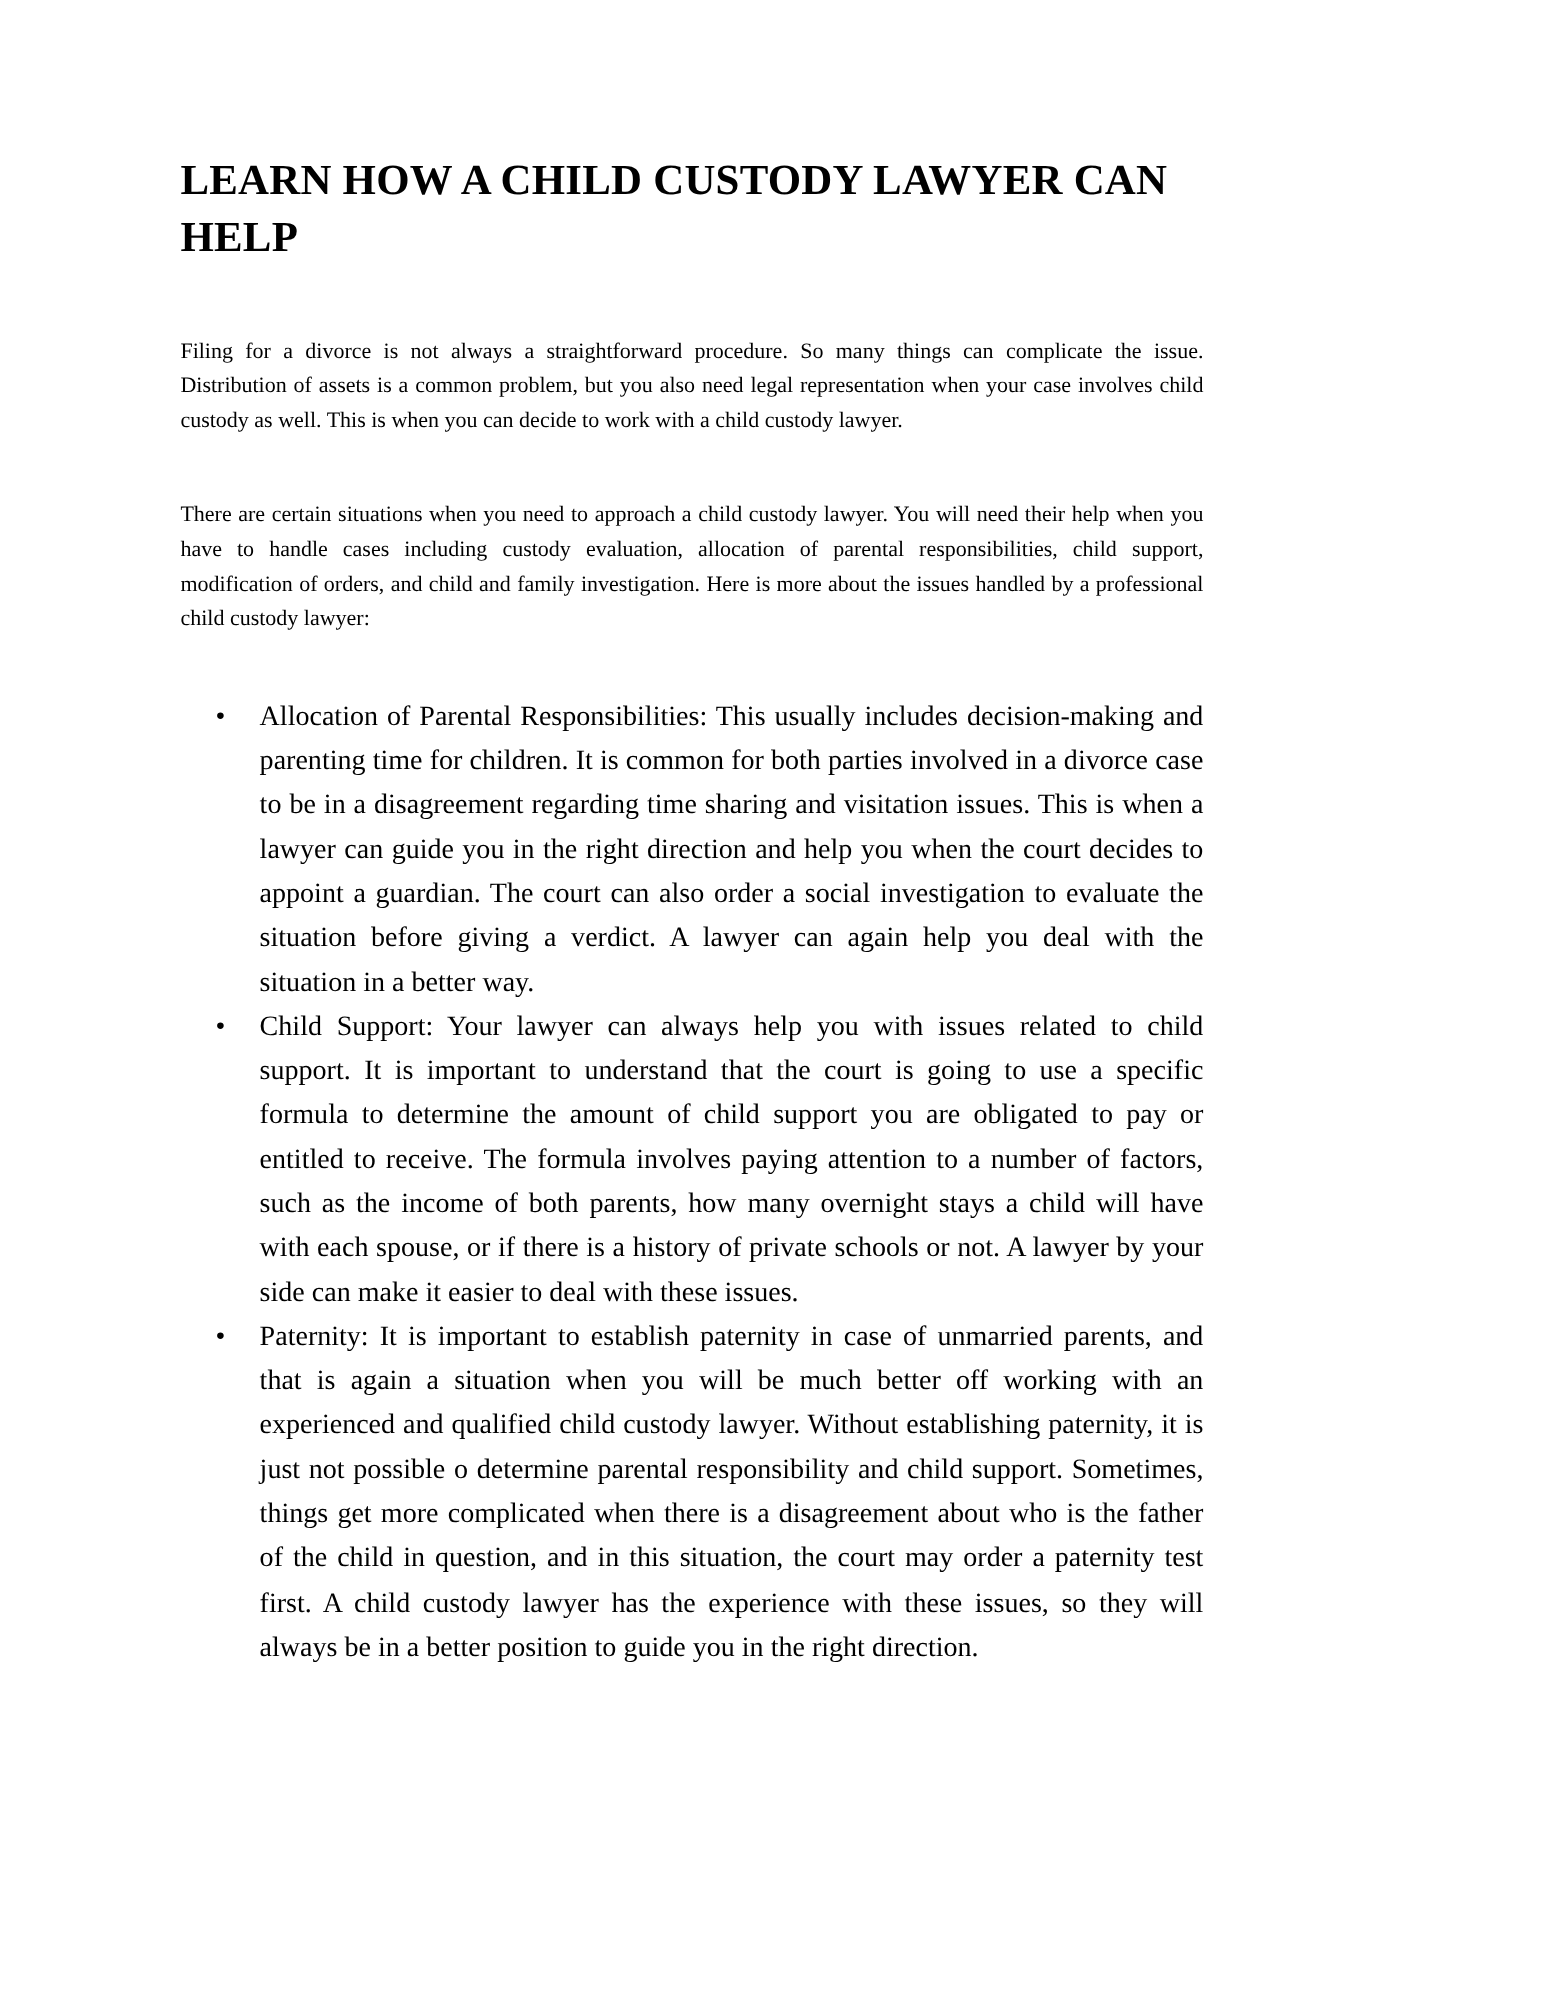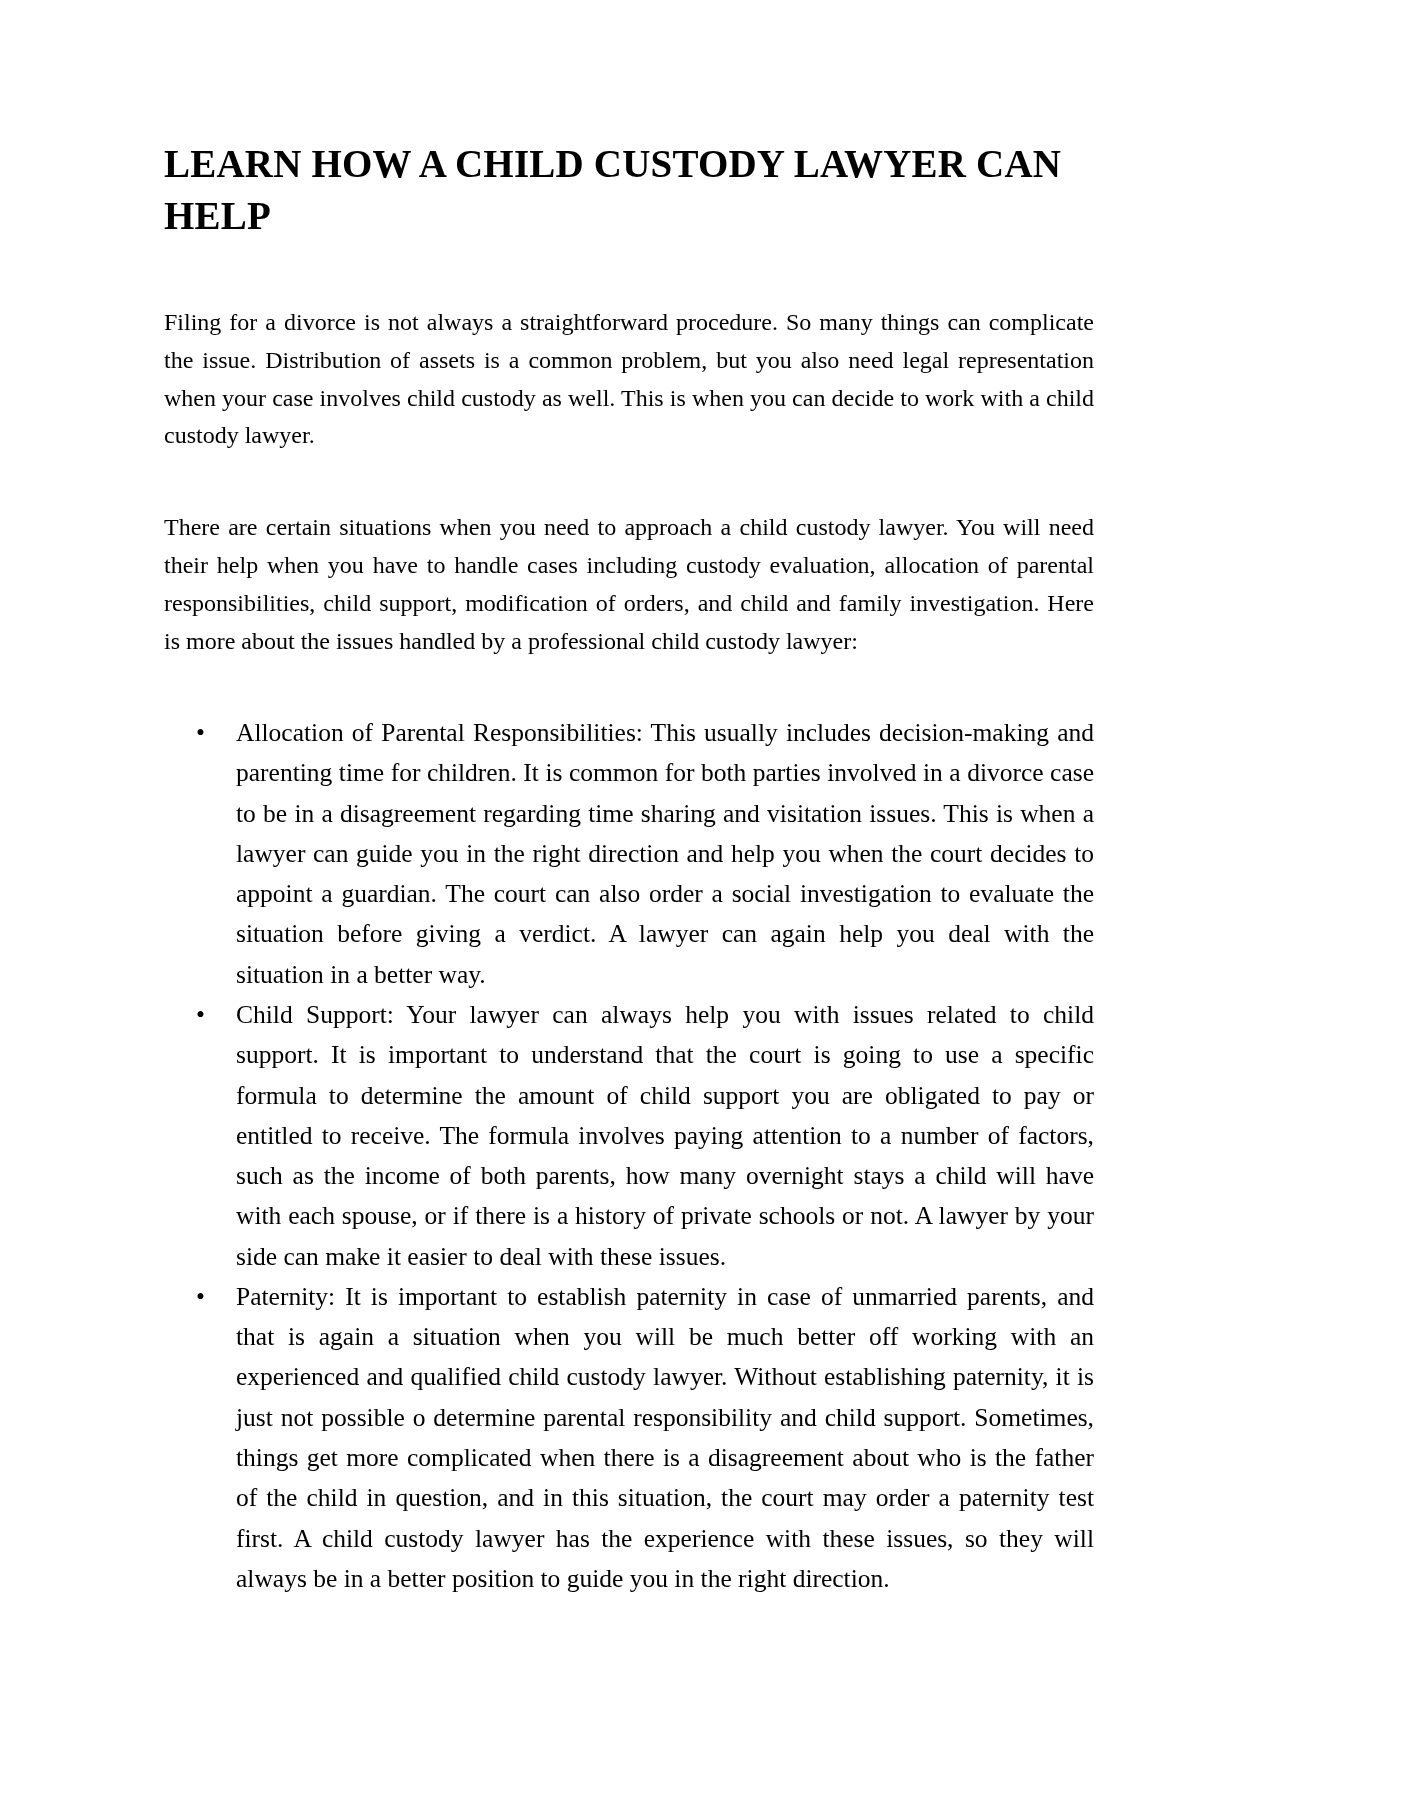--- a/index.html
+++ b/index.html
@@ -27,21 +27,21 @@
     font-size: 39px;
     font-weight: bold;
     line-height: 1.33;
     letter-spacing: 0.2px;
     margin: 0 0 0 0;
     text-align: left;
     max-width: 1090px;
   }
   .spacer-after-title { height: 62px; }
   .para {
-    font-size: 24px;
+    font-size: 20px;
     line-height: 1.58;
     text-align: justify;
     text-justify: inter-word;
     margin: 0;
     max-width: 930px;
   }
   .para-gap { height: 54px; }
   .list-gap { height: 52px; }
   ul.issues {
     margin: 0;

